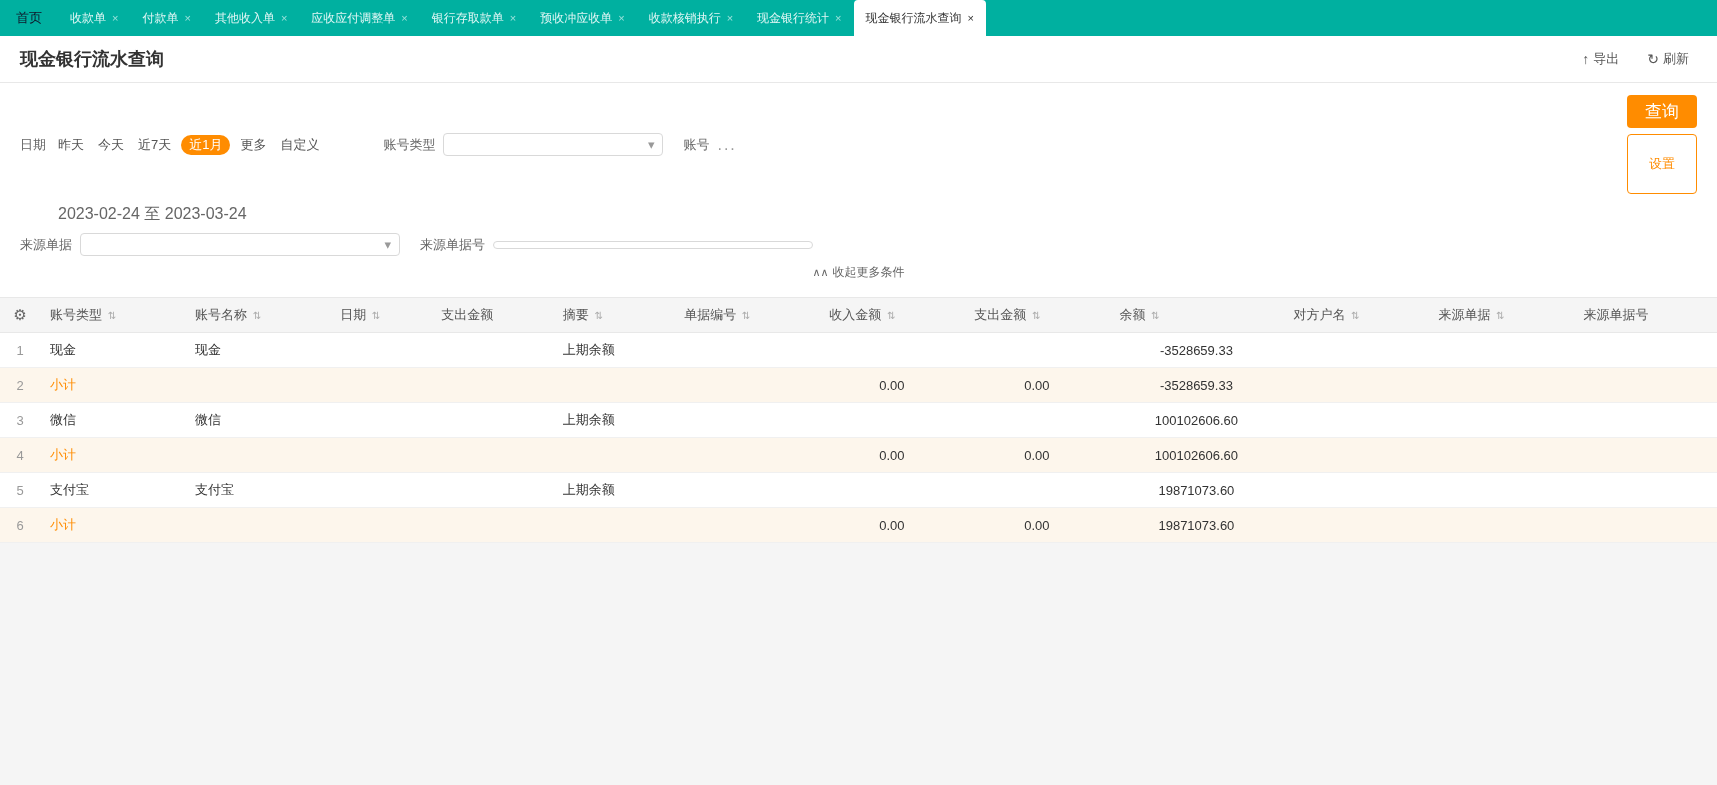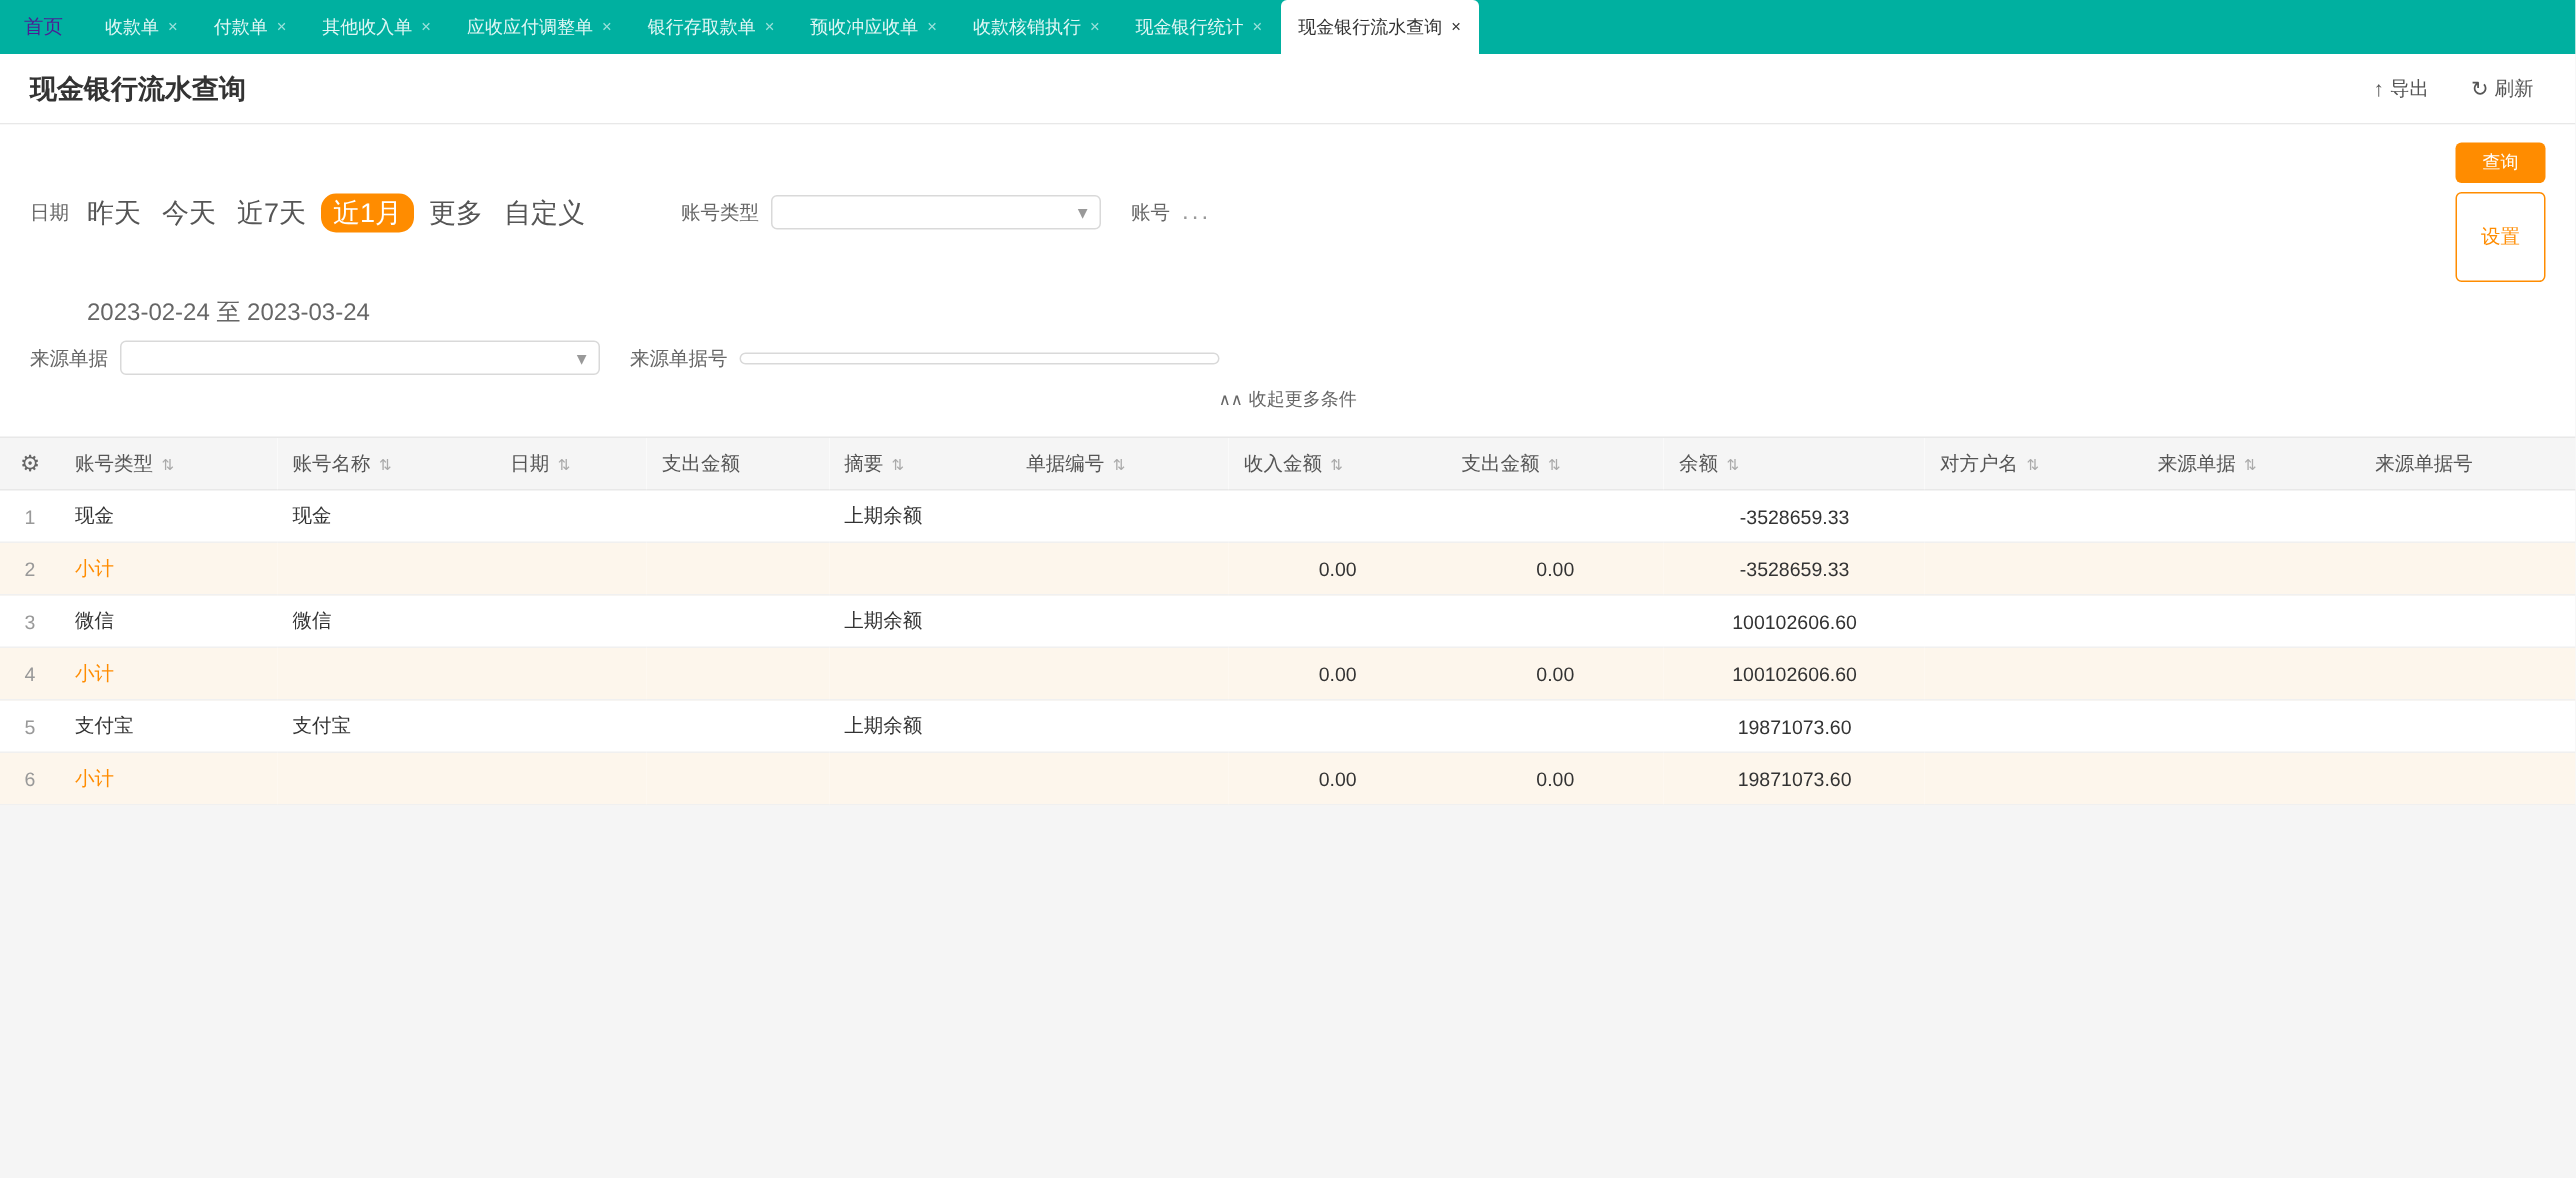--- a/index.html
+++ b/index.html
@@ -8,21 +8,21 @@
     
     .top-nav {
       background: #00b0a0;
       display: flex;
       align-items: center;
       height: 36px;
       overflow: hidden;
     }
     .top-nav .nav-home {
       padding: 0 16px;
-      color: #4c1d95;
+      color: #0f172a;
       font-size: 13px;
       height: 100%;
       display: flex;
       align-items: center;
       cursor: pointer;
       white-space: nowrap;
     }
     .top-nav .nav-tab {
       padding: 0 12px;
       color: #e0f7f5;
@@ -105,21 +105,21 @@
       font-size: 13px;
     }
     .date-shortcuts {
       display: flex;
       gap: 6px;
       align-items: center;
     }
     .date-shortcut {
       color: #555;
       cursor: pointer;
-      font-size: 18px;
+      font-size: 13px;
       padding: 1px 4px;
       border-radius: 3px;
     }
     .date-shortcut.active {
       background: #ff8c00;
       color: #fff;
       border-radius: 10px;
       padding: 1px 8px;
     }
     .date-range {
@@ -160,21 +160,21 @@
       font-size: 16px;
       letter-spacing: 2px;
     }
     .btn-query {
       background: #ff8c00;
       color: #fff;
       border: none;
       border-radius: 4px;
       padding: 5px 18px;
       cursor: pointer;
-      font-size: 12px;
+      font-size: 17px;
     }
     .btn-settings {
       background: #fff;
       color: #ff8c00;
       border: 1px solid #ff8c00;
       border-radius: 4px;
       padding: 20px 16px;
       cursor: pointer;
       font-size: 13px;
     }

